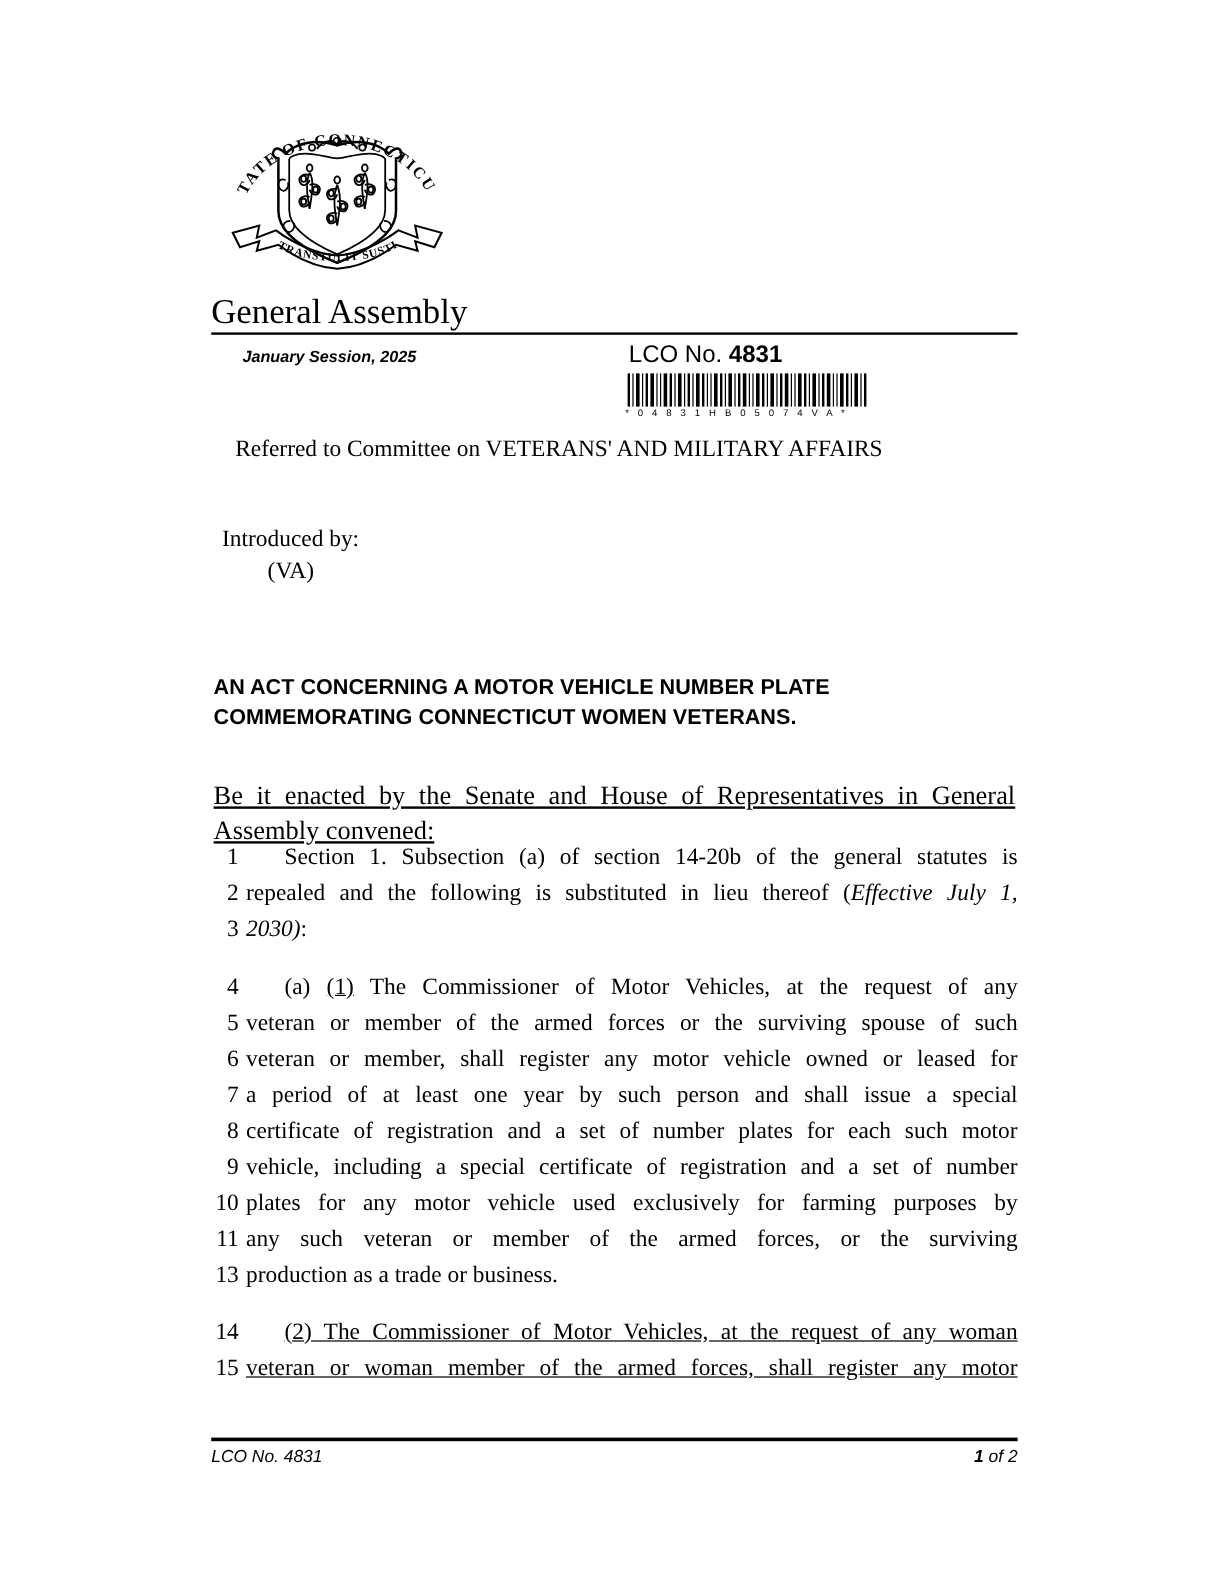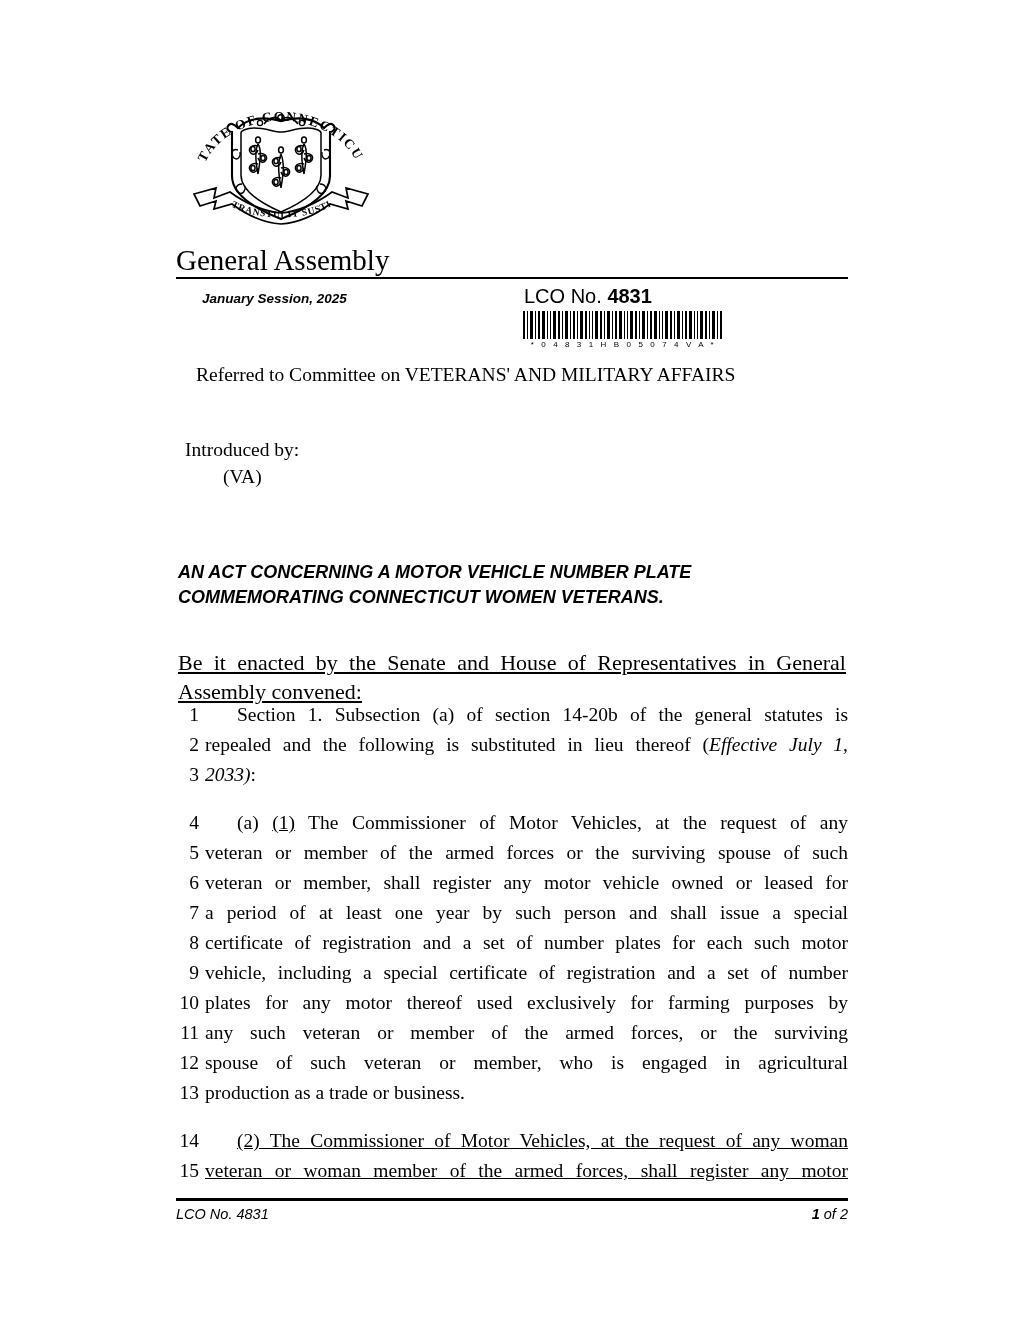--- a/index.html
+++ b/index.html
@@ -98,21 +98,20 @@
   }
   .barcode-bars {
     display: block;
     width: 205px;
     height: 28px;
   }
   .barcode-text {
     font-family: "Liberation Sans", sans-serif;
     font-size: 8px;
     letter-spacing: 2.6px;
-    text-align: center;
     margin-top: 1px;
     white-space: nowrap;
   }
 
   
   .referral {
     position: absolute;
     left: 196px;
     top: 361px;
     width: 586px;
@@ -133,21 +132,20 @@
   }
 
   
   .act-title {
     position: absolute;
     left: 178px;
     top: 560px;
     width: 660px;
     font-family: "Liberation Sans", sans-serif;
     font-weight: bold;
-    font-style: italic;
     font-size: 18px;
     line-height: 25px;
     letter-spacing: 0px;
   }
 
   
   .enacting {
     position: absolute;
     left: 178px;
     top: 648px;
@@ -394,21 +392,21 @@
         <div class="bline">
           <span class="lnum">1</span>
           <span class="ltext justify"><span class="indent"></span>Section 1. Subsection (a) of section 14-20b of the general statutes is</span>
         </div>
         <div class="bline">
           <span class="lnum">2</span>
           <span class="ltext justify">repealed and the following is substituted in lieu thereof (<i>Effective July 1,</i></span>
         </div>
         <div class="bline">
           <span class="lnum">3</span>
-          <span class="ltext last"><i>2033)</i>:</span>
+          <span class="ltext last"><i>2030)</i>:</span>
         </div>
       </div>
       <div class="para">
         <div class="bline">
           <span class="lnum">4</span>
           <span class="ltext justify"><span class="indent"></span>(a) <span class="ins">(1)</span> The Commissioner of Motor Vehicles, at the request of any</span>
         </div>
         <div class="bline">
           <span class="lnum">5</span>
           <span class="ltext justify">veteran or member of the armed forces or the surviving spouse of such</span>
@@ -424,29 +422,25 @@
         <div class="bline">
           <span class="lnum">8</span>
           <span class="ltext justify">certificate of registration and a set of number plates for each such motor</span>
         </div>
         <div class="bline">
           <span class="lnum">9</span>
           <span class="ltext justify">vehicle, including a special certificate of registration and a set of number</span>
         </div>
         <div class="bline">
           <span class="lnum">10</span>
-          <span class="ltext justify">plates for any motor thereof used exclusively for farming purposes by</span>
+          <span class="ltext justify">plates for any motor vehicle used exclusively for farming purposes by</span>
         </div>
         <div class="bline">
           <span class="lnum">11</span>
           <span class="ltext justify">any such veteran or member of the armed forces, or the surviving</span>
-        </div>
-        <div class="bline">
-          <span class="lnum">12</span>
-          <span class="ltext justify">spouse of such veteran or member, who is engaged in agricultural</span>
         </div>
         <div class="bline">
           <span class="lnum">13</span>
           <span class="ltext last">production as a trade or business.</span>
         </div>
       </div>
       <div class="para">
         <div class="bline">
           <span class="lnum">14</span>
           <span class="ltext justify"><span class="indent"></span><span class="ins">(2) The Commissioner of Motor Vehicles, at the request of any woman</span></span>

